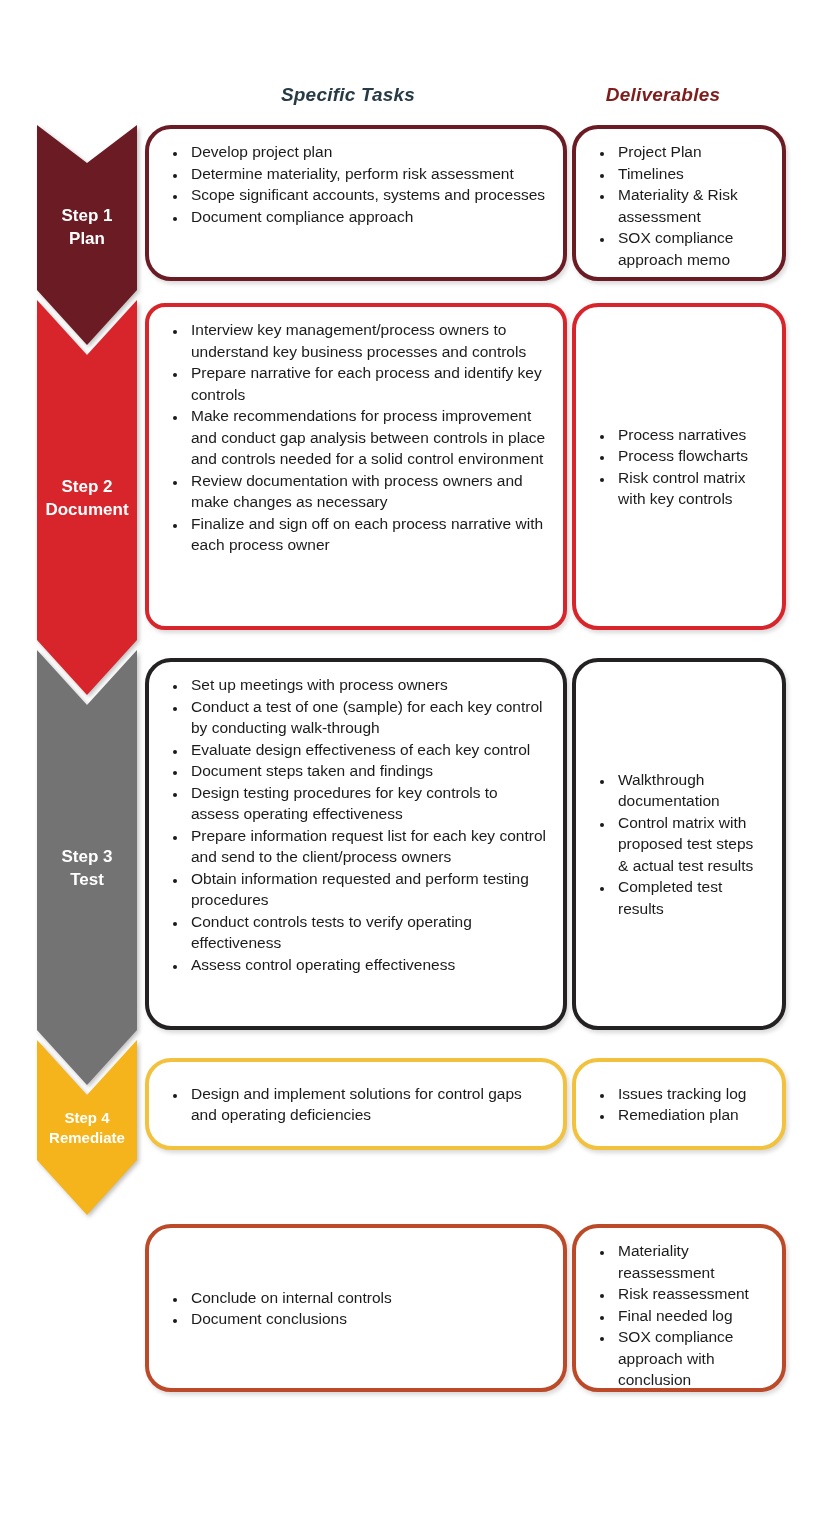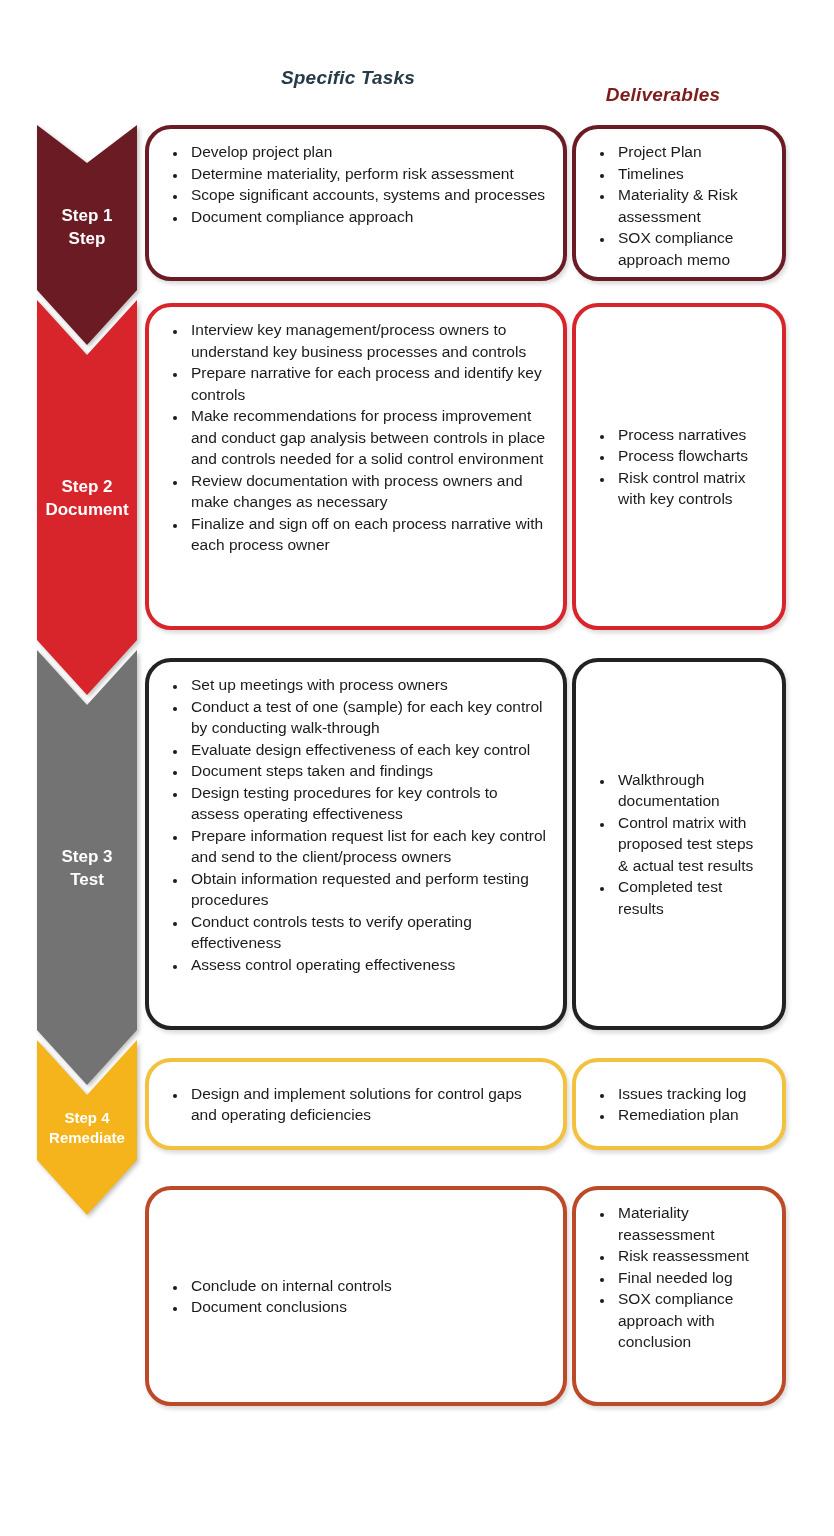--- a/index.html
+++ b/index.html
@@ -6,21 +6,21 @@
   .canvas {
     position:relative; width:834px; height:1536px; background:#ffffff;
     font-family:"Liberation Sans", sans-serif; overflow:hidden;
   }
 
   
   .col-title {
     position:absolute; font-size:19px; font-weight:bold; font-style:italic;
     text-align:center; letter-spacing:.2px;
   }
-  .ct-tasks { left:137px; top:67px; width:422px; }
+  .ct-tasks { left:137px; top:84px; width:422px; }
   .ct-deliv { left:556px; top:84px; width:214px; }
 
   
   .chevw { position:absolute; left:37px; width:100px; filter:drop-shadow(2px 2px 2px rgba(0,0,0,.25)); }
   .chev {
     position:absolute; inset:0; box-sizing:border-box;
     display:flex; flex-direction:column; align-items:center; justify-content:center;
     color:#fff; font-weight:bold; font-size:17px; line-height:23px; text-align:center;
   }
   .k-first { clip-path:polygon(0 0, 50% 38px, 100% 0, 100% calc(100% - 55px), 50% 100%, 0 calc(100% - 55px)); padding:38px 0 55px; }
@@ -39,21 +39,21 @@
     display:flex; flex-direction:column;
     padding:12px 10px 12px 10px;
     box-shadow:2px 3px 4px rgba(0,0,0,.15);
   }
   .tasksbox { left:145px; width:422px; }
   .delivbox { left:572px; width:214px; }
   .r1 { top:125px;  height:156px; }
   .r2 { top:303px;  height:327px; }
   .r3 { top:658px;  height:372px; }
   .r4 { top:1058px; height:92px;  }
-  .r5 { top:1186px; height:220px; }
+  .r5 { top:1224px; height:168px; }
   .vt { justify-content:flex-start; }
   .vc { justify-content:center; }
 
   .box ul {
     margin:0; padding:0 6px 0 28px; list-style:disc;
     font-size:15.5px; line-height:21.5px; color:#1b1b1b;
   }
   .box li { padding-left:4px; }
   .box li::marker { font-size:12px; }
 </style>
@@ -61,21 +61,21 @@
 <body>
 
 <div class="canvas">
 
   <div class="col-title ct-tasks" style="color: rgb(38, 59, 70);">Specific Tasks</div>
   <div class="col-title ct-deliv" style="color: #7f1d1d;">Deliverables</div>
 
   <div class="chevw s1c">
     <div class="chev k-first" style="background-color: rgb(107, 27, 35);">
       <span>Step 1</span>
-      <span>Step</span>
+      <span>Plan</span>
     </div>
   </div>
   <div class="box tasksbox r1 vt" style="border-color: rgb(107, 27, 35);">
     <ul>
         <li>Develop project plan</li>
         <li>Determine materiality, perform risk assessment</li>
         <li>Scope significant accounts, systems and processes</li>
         <li>Document compliance approach</li>
       </ul>
   </div>
@@ -87,21 +87,21 @@
         <li>SOX compliance approach memo</li>
       </ul>
   </div>
 
   <div class="chevw s2c">
     <div class="chev k-next" style="background-color: rgb(216, 37, 43);">
       <span>Step 2</span>
       <span>Document</span>
     </div>
   </div>
-  <div class="box tasksbox r2 vt" style="border-color: rgb(216, 37, 43);">
+  <div class="box tasksbox r2 vt" style="border-color: rgb(216, 37, 43); border-radius: 20px;">
     <ul>
         <li>Interview key management/process owners to understand key business processes and controls</li>
         <li>Prepare narrative for each process and identify key controls</li>
         <li>Make recommendations for process improvement and conduct gap analysis between controls in place and controls needed for a solid control environment</li>
         <li>Review documentation with process owners and make changes as necessary</li>
         <li>Finalize and sign off on each process narrative with each process owner</li>
       </ul>
   </div>
   <div class="box delivbox r2 vc" style="border-color: rgb(216, 37, 43);">
     <ul>

